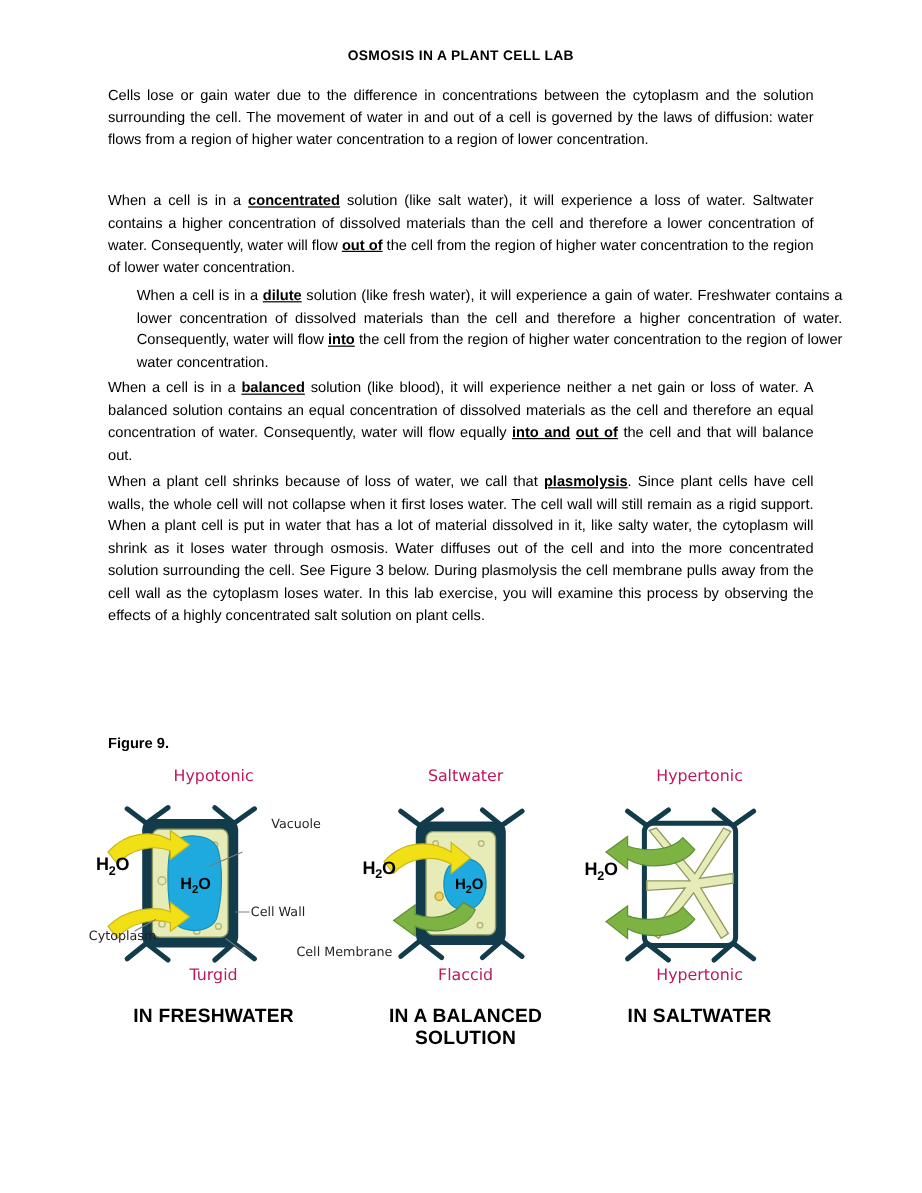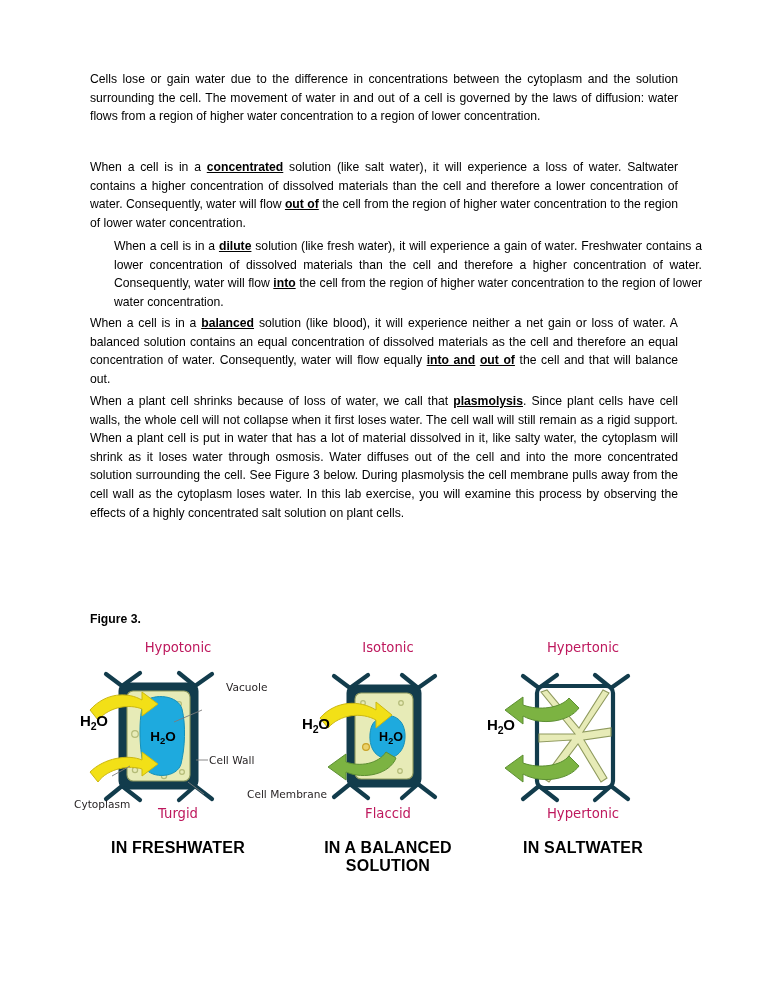--- a/index.html
+++ b/index.html
@@ -114,20 +114,21 @@
     font-family: "DejaVu Sans", sans-serif;
     color: #231f20;
     white-space: nowrap;
   }
 </style>
 </head>
 <body>
 
 <div class="page">
 
+  <div class="doc-title">OSMOSIS IN A PLANT CELL LAB</div>
 
   <div class="body-text" style="top:70px;">
     <span>Cells lose or gain water due to the difference in concentrations between the cytoplasm and the solution surrounding the cell. The movement of water in and out of a cell is governed by the laws of diffusion: water flows from a region of higher water concentration to a region of lower concentration.</span>
   </div>
 
   <div class="body-text" style="top:158px;">
     <span>When a cell is in a </span><span class="bu">concentrated</span><span> solution (like salt water), it will experience a loss of water. Saltwater contains a higher concentration of dissolved materials than the cell and therefore a lower concentration of water. Consequently, water will flow </span><span class="bu">out of</span><span> the cell from the region of higher water concentration to the region of lower water concentration.</span>
   </div>
 
   <div class="body-text" style="top:237px;margin-left:24px;">
@@ -136,21 +137,21 @@
 
   <div class="body-text" style="top:314px;">
     <span>When a cell is in a </span><span class="bu">balanced</span><span> solution (like blood), it will experience neither a net gain or loss of water. A balanced solution contains an equal concentration of dissolved materials as the cell and therefore an equal concentration of water. Consequently, water will flow equally  </span><span class="bu">into and</span><span> </span><span class="bu">out of</span><span> the cell and that will balance out.</span>
   </div>
 
   <div class="body-text" style="top:392px;">
     <span>When a plant cell shrinks because of loss of water, we call that </span><span class="bu">plasmolysis</span><span>. Since plant cells have cell walls, the whole cell will not collapse when it first loses water. The cell wall will still remain as a rigid support. When a plant cell is put in water that has a lot of material dissolved in it, like salty water, the cytoplasm will shrink as it loses water through osmosis. Water diffuses out of the cell and into the more concentrated solution surrounding the cell. See Figure 3 below. During plasmolysis the cell membrane pulls away from the cell wall as the cytoplasm loses water. In this lab exercise, you will examine this process by observing the effects of a highly concentrated salt solution on plant cells.</span>
   </div>
 
 
-  <div class="fig-label" style="top:612px;">Figure 3.</div>
+  <div class="fig-label" style="top:612px;">Figure 9.</div>
 
   <div class="figure">
 
     <div class="panel panel-1">
       <div class="tonic-label">Hypotonic</div>
 
       <svg class="cell-svg" width="200" height="150" viewBox="0 0 200 150">
 
         <g stroke="#123c4c" stroke-width="4.2" fill="none" stroke-linecap="round">
           <path d="M44,24 L28,12"></path>
@@ -195,28 +196,28 @@
         </g>
       </svg>
 
       <div class="h2o-out" style="left:2px; top:76px;">
         <span>H</span><sub>2</sub><span>O</span>
       </div>
 
       <div class="lbl" style="left:125px; top:45px;margin-left:23px;">Vacuole</div>
       <div class="lbl" style="left:131px; top:118px;">Cell Wall</div>
       <div class="lbl" style="left:127px; top:152px;padding-left:42px;">Cell Membrane</div>
-      <div class="lbl" style="left:-4px; top:138px;margin-top:24px;">Cytoplasm</div>
+      <div class="lbl" style="left:-4px; top:138px;">Cytoplasm</div>
 
       <div class="state-label">Turgid</div>
       <div class="caption">IN FRESHWATER</div>
     </div>
 
     <div class="panel panel-2">
-      <div class="tonic-label">Isotonic</div>
+      <div class="tonic-label">Saltwater</div>
 
       <svg class="cell-svg" width="200" height="150" viewBox="0 0 200 150">
         <g stroke="#123c4c" stroke-width="4.2" fill="none" stroke-linecap="round">
           <path d="M62,26 L46,14"></path>
           <path d="M62,26 L80,13"></path>
           <path d="M130,26 L147,14"></path>
           <path d="M130,26 L114,13"></path>
           <path d="M62,122 L46,135"></path>
           <path d="M62,122 L80,136"></path>
           <path d="M130,122 L147,135"></path>

